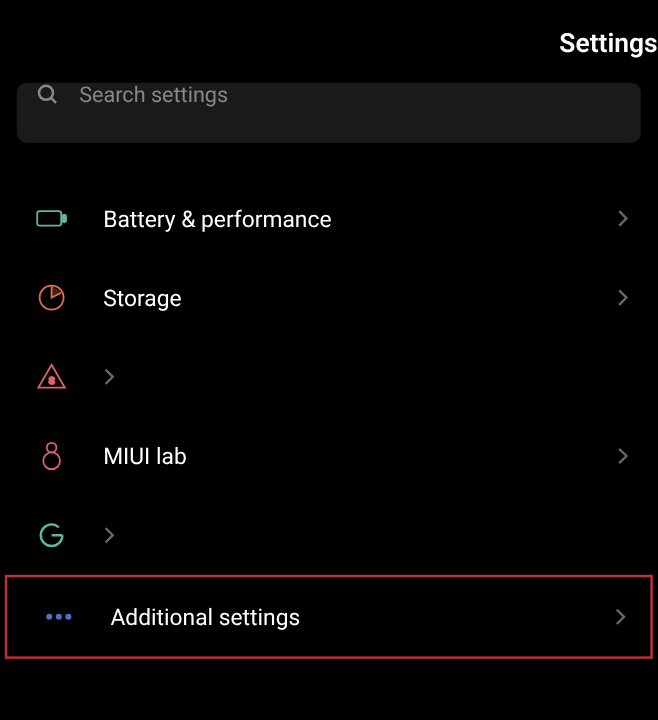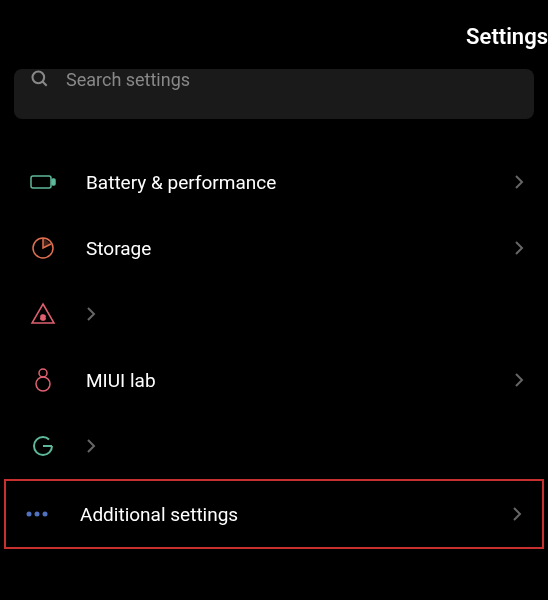--- a/index.html
+++ b/index.html
@@ -49,21 +49,21 @@
     }
     .settings-item {
       display: flex;
       align-items: center;
       padding: 20px 24px 20px 30px;
       position: relative;
     }
     .settings-item.highlighted {
       border: 2px solid #c83030;
       margin: 0 4px;
-      padding: 20px 20px 20px 18px;
+      padding: 20px 20px 20px 30px;
     }
     .item-icon {
       width: 26px;
       height: 26px;
       margin-right: 30px;
       display: flex;
       align-items: center;
       justify-content: center;
       flex-shrink: 0;
     }

